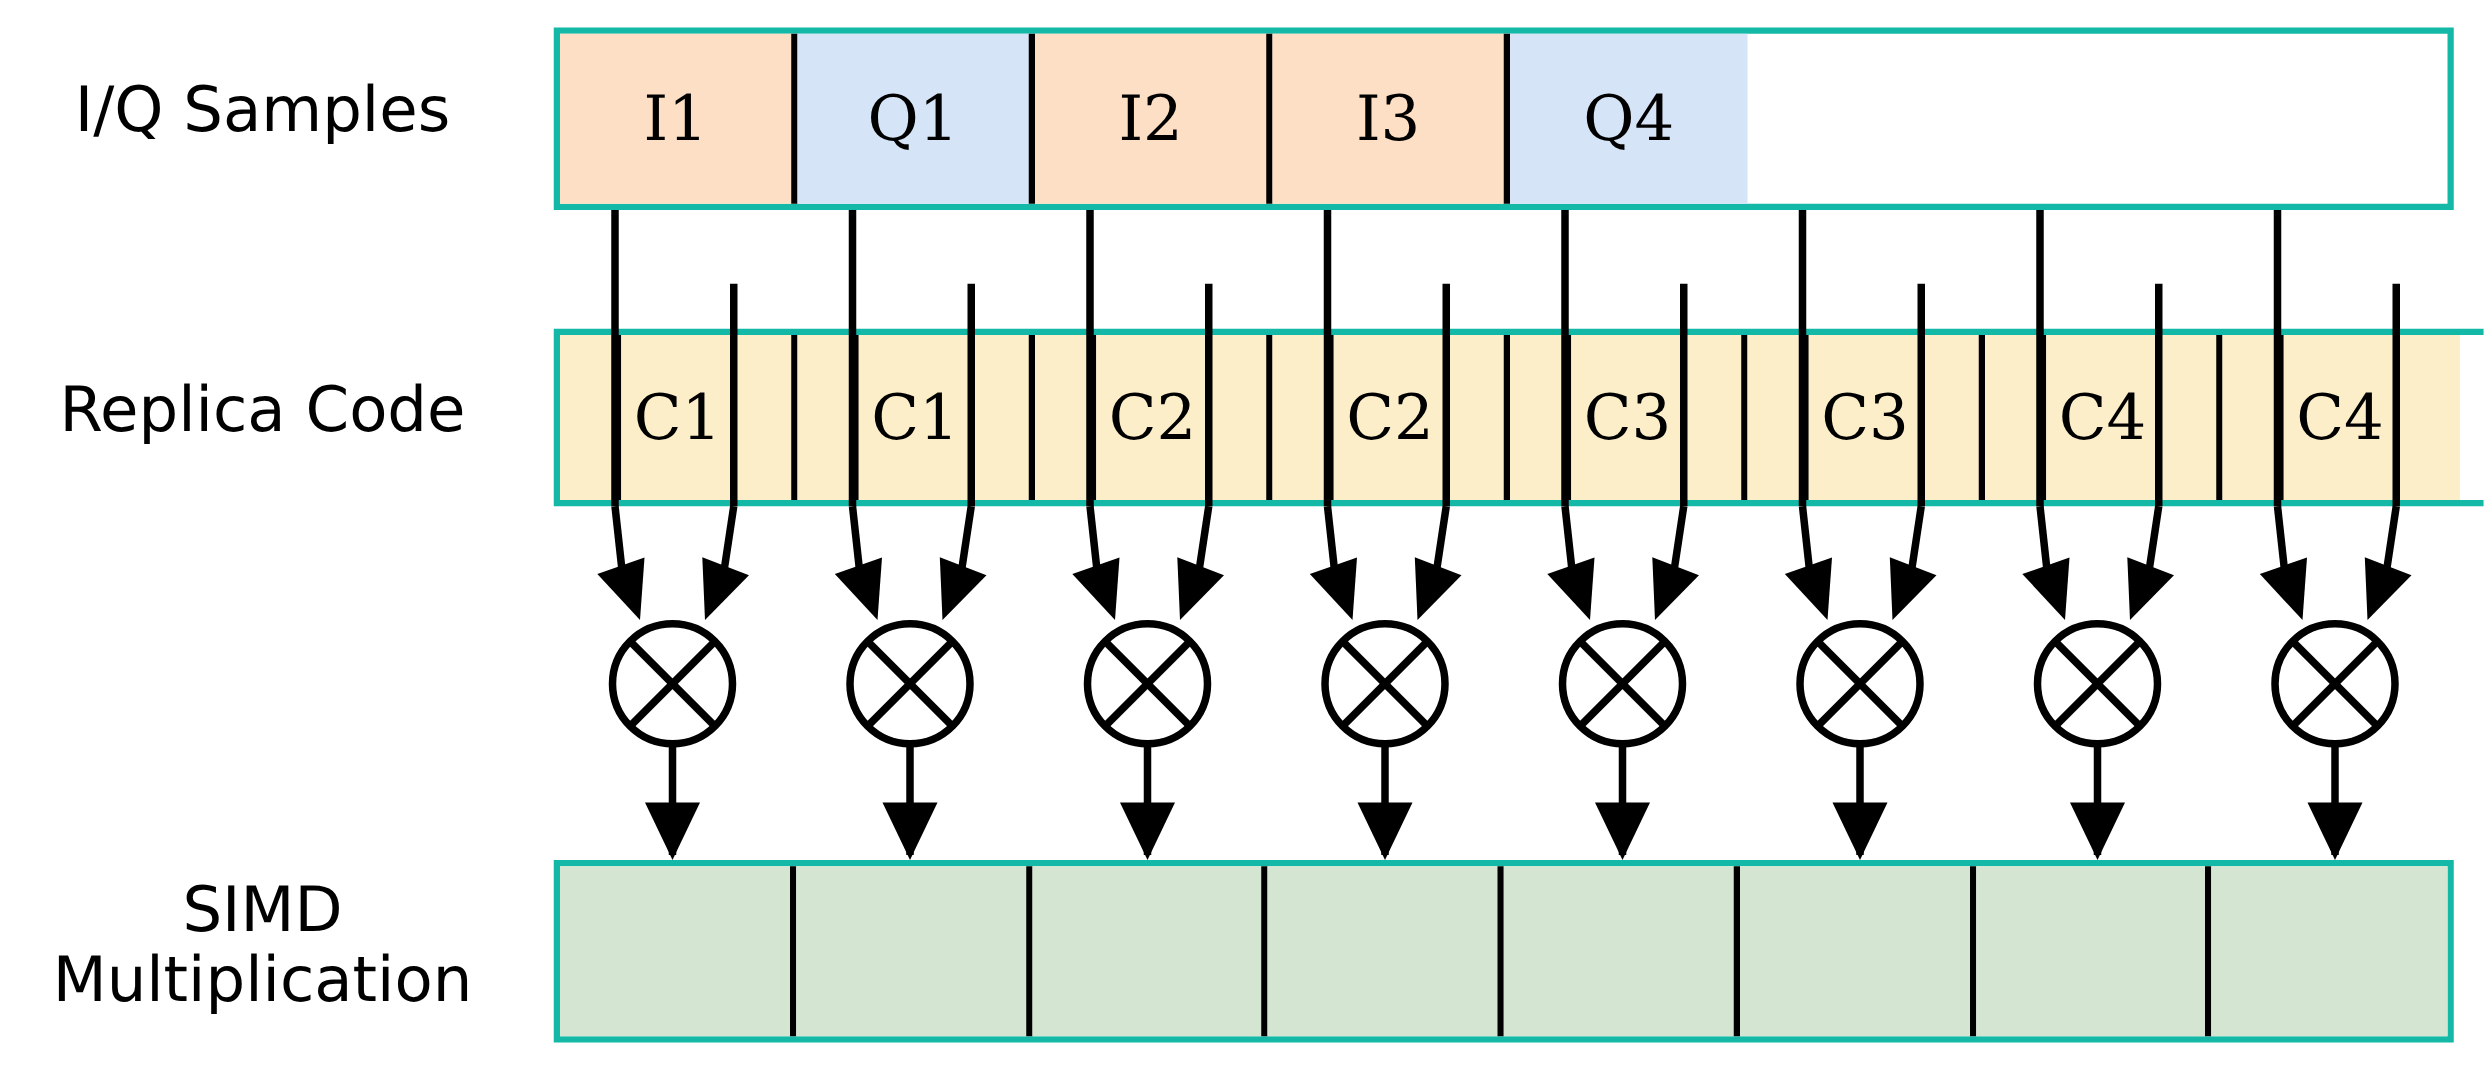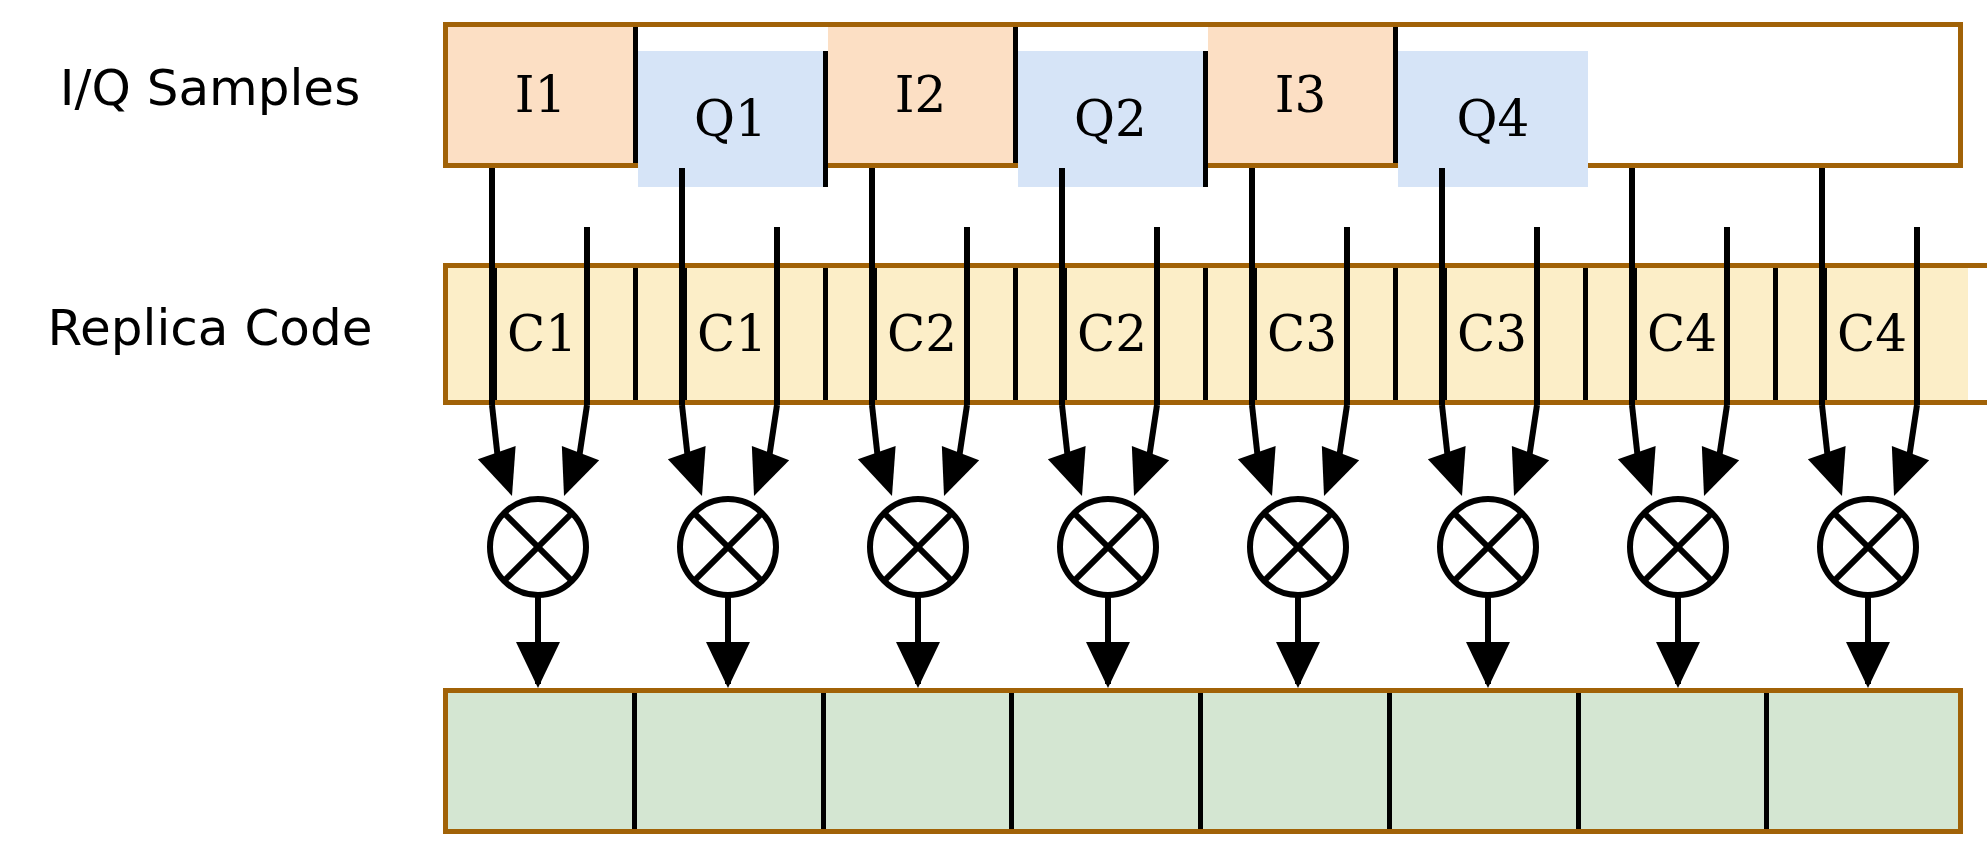--- a/index.html
+++ b/index.html
@@ -25,21 +25,22 @@
     font-family: "DejaVu Sans", sans-serif;
   }
   #label-iq   { left: 0px;  top: 60px;  width: 420px; }
   #label-code { left: 0px;  top: 300px; width: 420px; }
   #label-simd { left: 0px;  top: 700px; width: 420px; }
 
   .band {
     position: absolute;
     box-sizing: border-box;
     display: flex;
-    border: 5px solid #a16207;
+    border: 5px solid #14b8a6;
+    align-items: flex-end;
   }
   #iq-band   { left: 443px; top: 22px;  width: 1520px; height: 146px; }
   #code-band { left: 443px; top: 263px; width: 1702px; height: 142px; }
   #simd-band { left: 443px; top: 688px; width: 1520px; height: 146px; }
 
   .cell {
     box-sizing: border-box;
     height: 100%;
     display: flex;
     align-items: center;
@@ -64,26 +65,27 @@
 </style>
 </head>
 <body>
 
 <div id="stage">
 
   <div class="row-label" id="label-code">Replica Code</div>
 
   <div class="row-label" id="label-iq">I/Q Samples</div>
 
+  <div class="row-label" id="label-simd">SIMD
+Multiplication</div>
 
   <div class="band" id="iq-band">
       <div class="cell iq-cell iq-i">I1</div>
       <div class="cell iq-cell iq-q">Q1</div>
       <div class="cell iq-cell iq-i">I2</div>
-      <div class="cell iq-cell iq-q">Q2</div>
       <div class="cell iq-cell iq-i">I3</div>
       <div class="cell iq-cell iq-q">Q4</div>
     </div>
   <div class="band" id="code-band">
       <div class="cell code-pad"></div>
       <div class="cell code-cell">C1</div>
       <div class="cell code-pad"></div>
       <div class="cell code-cell">C1</div>
       <div class="cell code-pad"></div>
       <div class="cell code-cell">C2</div>

